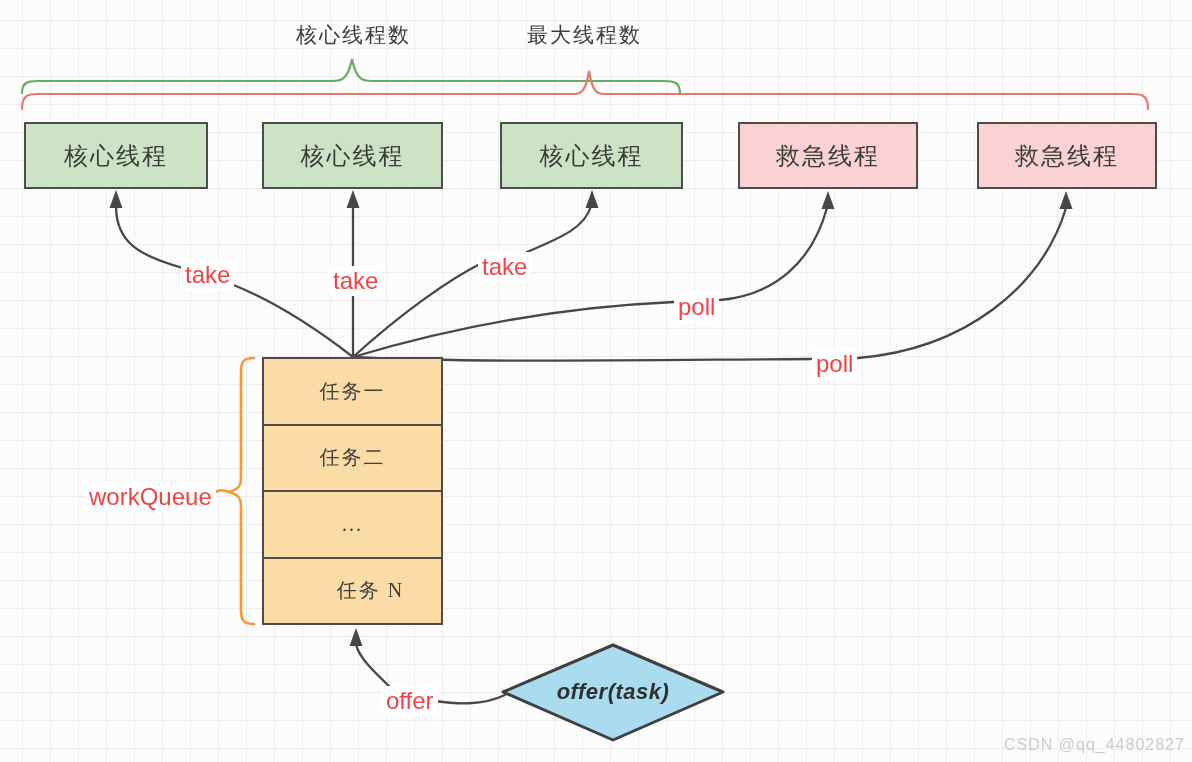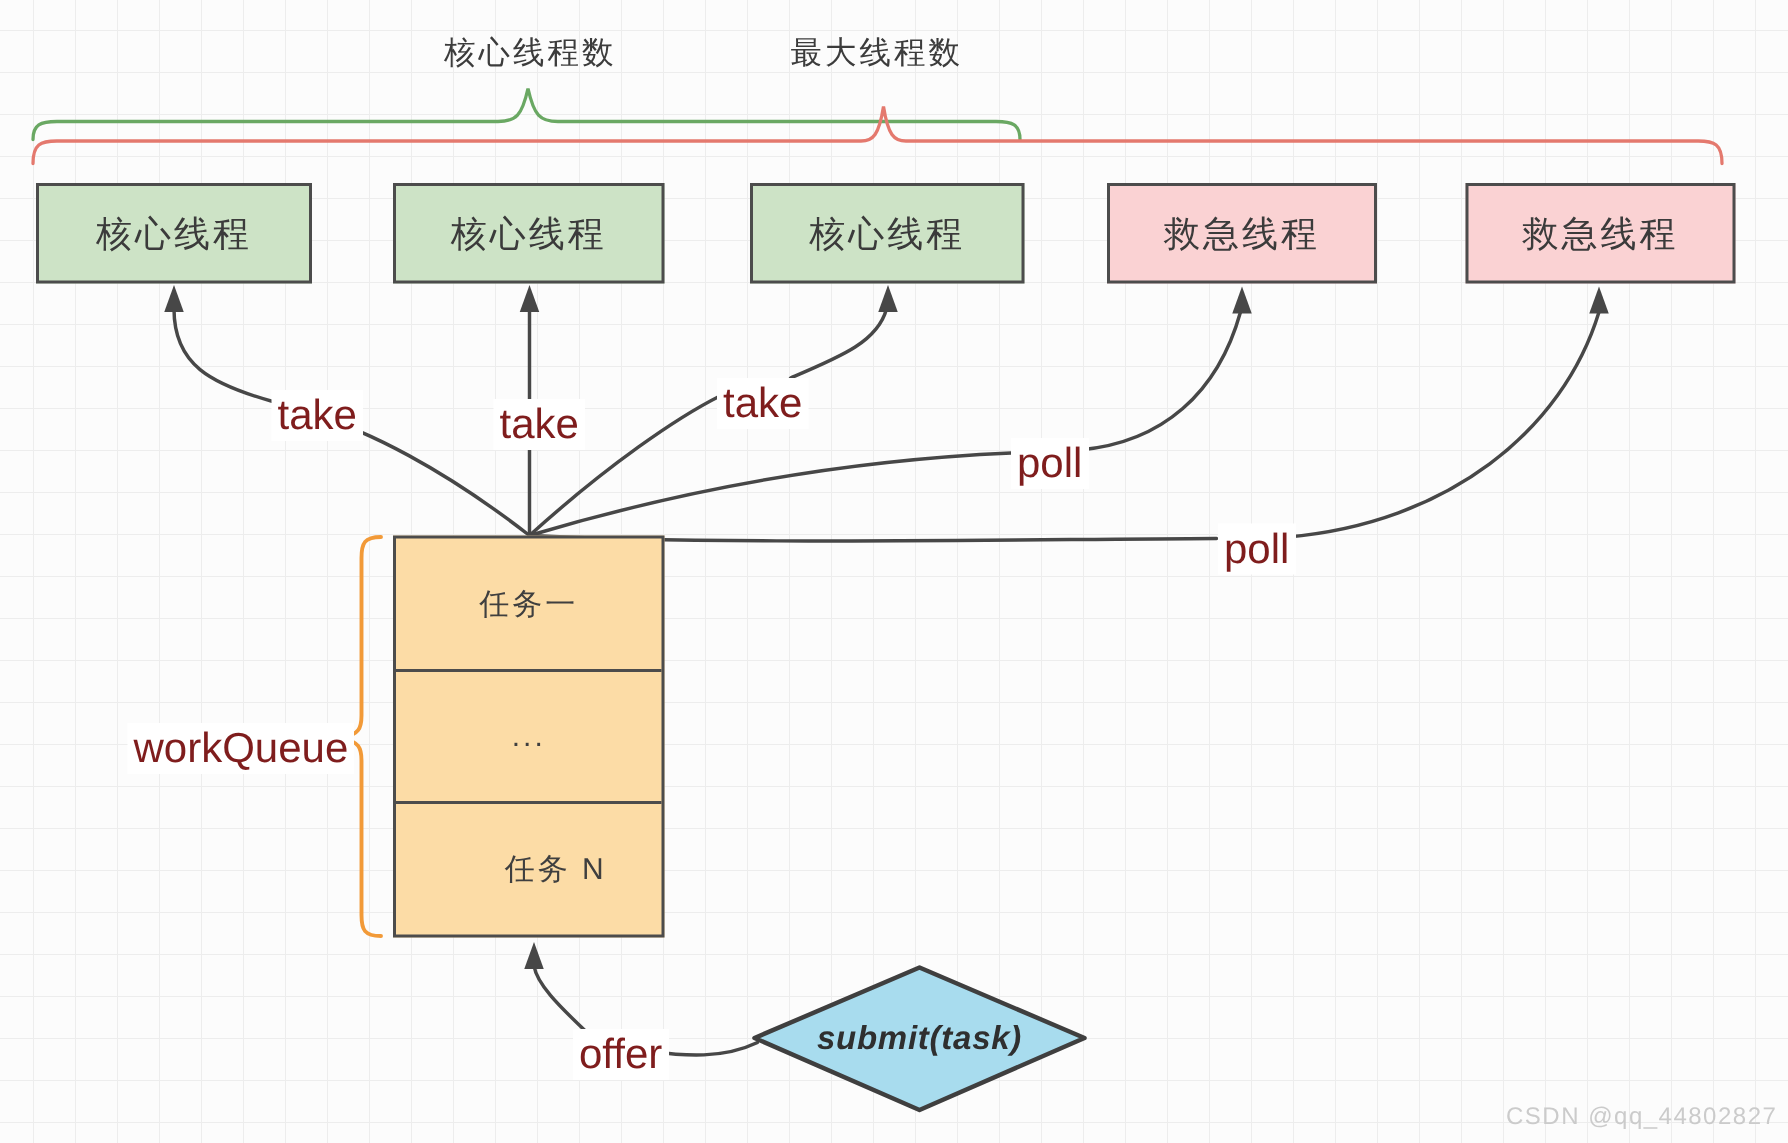--- a/index.html
+++ b/index.html
@@ -31,32 +31,32 @@
   .tbox.core{background:var(--core-thread-fill);}
   .tbox.emergency{background:var(--emergency-thread-fill);}
 
   .toplabel{
     position:absolute;top:21px;font-size:21px;letter-spacing:2px;color:#3c3c3c;white-space:nowrap;
   }
 
   .queue{
     position:absolute;left:262px;top:357px;width:181px;height:268px;box-sizing:border-box;
     border:2px solid #4c4c4c;background:var(--queue-fill);
-    display:flex;flex-direction:column;
+    display:flex;flex-direction:column;font-family:Liberation Serif, serif;
   }
   .qcell{
     flex:1;display:flex;align-items:center;justify-content:center;
     font-size:20px;letter-spacing:2px;color:#3f3f3f;
     border-bottom:2px solid #4c4c4c;box-sizing:border-box;
   }
   .qcell:last-child{border-bottom:none;padding-left:36px;}
 
   .wirelabel{
     position:absolute;background:#ffffff;padding:1px 4px;
-    font-size:28px;color:#7f1d1d;white-space:nowrap;line-height:1.15;
+    font-size:24px;color:#ef4444;white-space:nowrap;line-height:1.15;
   }
 
   .submit-text{
     position:absolute;left:503px;top:679px;width:220px;text-align:center;
     font-size:22px;font-weight:bold;font-style:italic;color:#2f2f2f;letter-spacing:0.5px;
   }
 
   .watermark{
     position:absolute;left:1004px;top:736px;font-size:16px;color:#cbcbcb;
     letter-spacing:1px;white-space:nowrap;
@@ -106,29 +106,30 @@
   <div class="toplabel" style="left:527px;">最大线程数</div>
 
   <div class="tbox core" style="left:24px;width:184px;">核心线程</div>
   <div class="tbox core" style="left:262px;width:181px;">核心线程</div>
   <div class="tbox core" style="left:500px;width:183px;">核心线程</div>
   <div class="tbox emergency" style="left:738px;width:180px;">救急线程</div>
   <div class="tbox emergency" style="left:977px;width:180px;">救急线程</div>
 
   <div class="queue">
     <div class="qcell">任务一</div>
+    <div class="qcell">任务二</div>
     <div class="qcell">...</div>
     <div class="qcell">任务 N</div>
   </div>
   <div class="wirelabel" style="left:85px;top:482px;">workQueue</div>
 
   <div class="wirelabel" style="left:181px;top:260px;">take</div>
   <div class="wirelabel" style="left:329px;top:266px;">take</div>
   <div class="wirelabel" style="left:478px;top:252px;">take</div>
   <div class="wirelabel" style="left:674px;top:292px;">poll</div>
   <div class="wirelabel" style="left:812px;top:349px;">poll</div>
   <div class="wirelabel" style="left:382px;top:686px;">offer</div>
 
-  <div class="submit-text">submit(task)</div>
+  <div class="submit-text">offer(task)</div>
 
   <div class="watermark">CSDN @qq_44802827</div>
 
 </div>
 
 </body></html>

